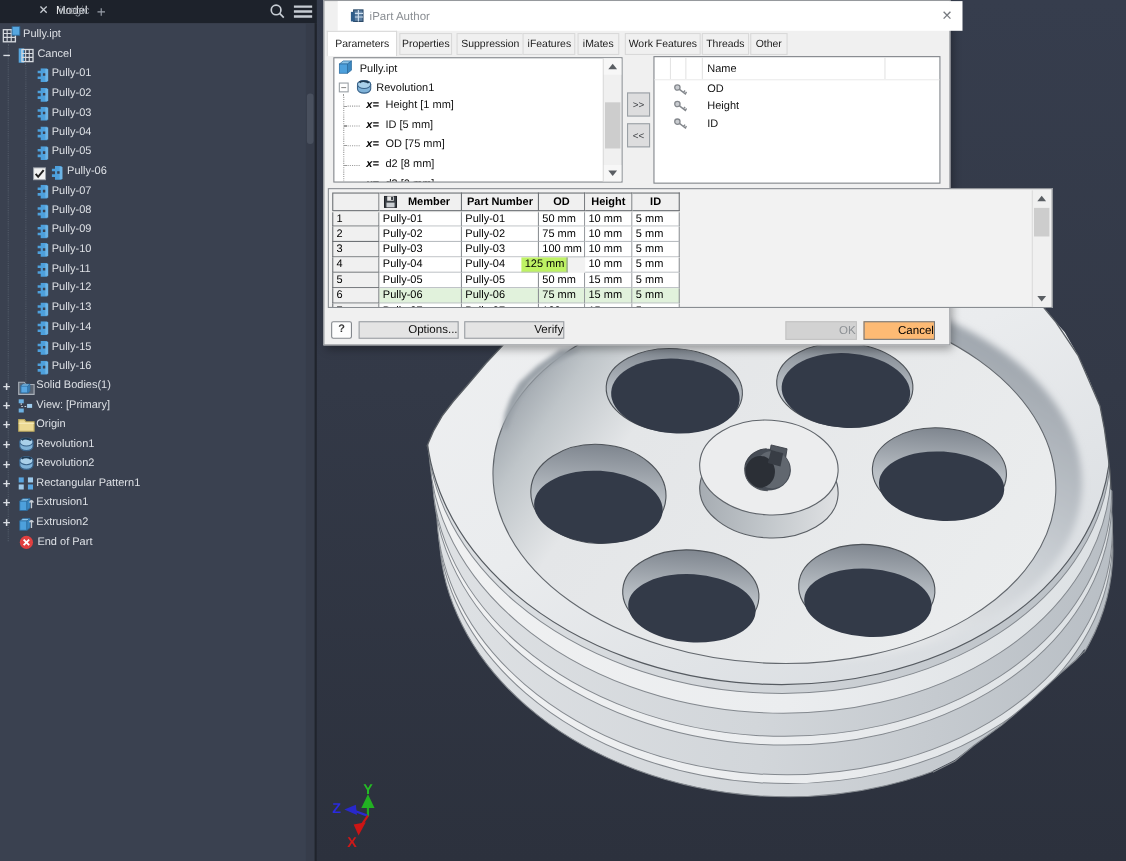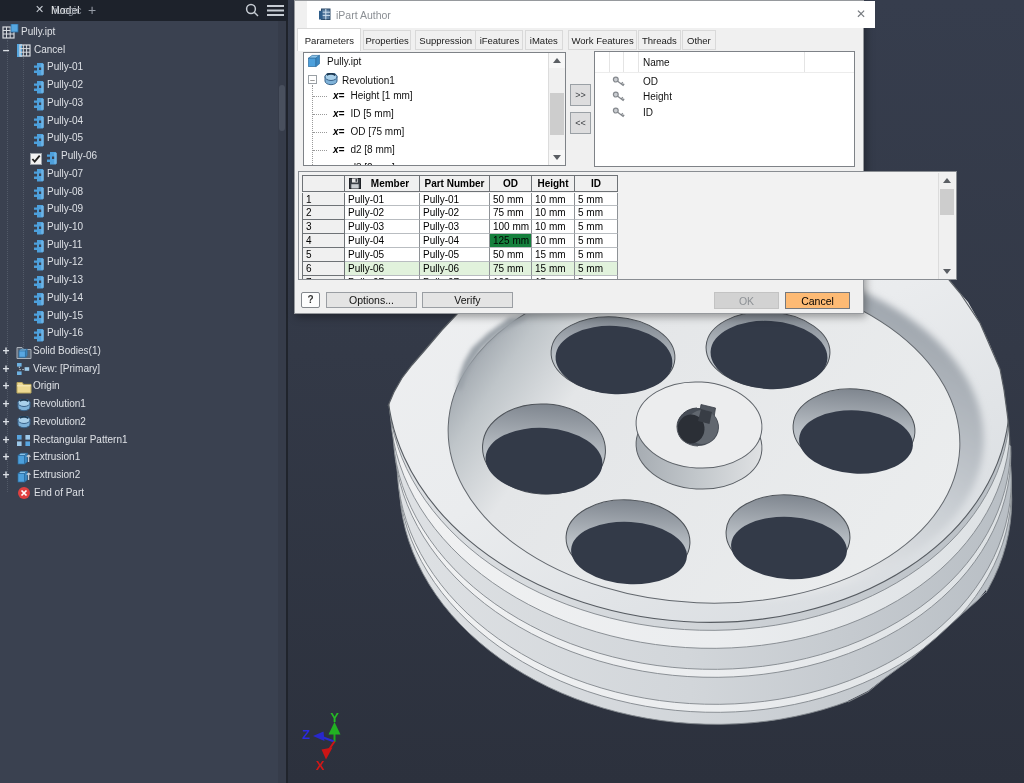--- a/index.html
+++ b/index.html
@@ -42,21 +42,21 @@
 #dlist .hl { position:absolute; left:0; top:20px; width:100%; border-top:1px solid #ececec; }
 #dlist .krow { position:absolute; left:17px; font-size:10px; color:#111; }
 #dlist .krow .kt { position:absolute; left:31px; top:0px; }
 #dtable { position:absolute; left:3px; top:170px; width:659px; height:109px; background:#f2f2f2; border:1px solid #898d92; overflow:hidden; }
 #thead { position:absolute; left:3px; top:3px; height:17px; }
 #thead .hc { position:absolute; top:0; height:17px; background:#f0f0f0; border:1px solid #6e7276; border-left:none; font-size:10px; font-weight:bold; text-align:center; line-height:16px; color:#000; white-space:nowrap; }
 .trow { position:absolute; left:3px; height:13.86px; }
 .trow .tc { position:absolute; top:0; height:13.86px; background:#fff; border-right:1px solid #8e9296; border-bottom:1px solid #b9bdc1; font-size:10px; color:#000; padding-left:3px; line-height:13px; white-space:nowrap; overflow:hidden; }
 .trow .num { left:0; width:43px; background:#f0f0f0; border:1px solid #6e7276; border-top:none; font-size:10px; }
 #ttsb { position:absolute; right:1px; top:1px; width:17px; height:106px; background:#f0f0f0; border-left:1px solid #dcdcdc; }
-.dbtn { position:absolute; background:#e4e4e4; border:1px solid #9a9ea3; font-size:10.5px; color:#111; text-align:center; }
+.dbtn { position:absolute; background:#e4e4e4; border:1px solid #9a9ea3; font-size:10.5px; color:#111; text-align:right; }
 #btnok { background:#d2d2d2; border:1px solid #c3c3c3; color:#8e9296; }
 #btncancel { background:#fdba74; border:1px solid #75797e; color:#000; }
 #helpb { position:absolute; left:6px; top:291px; width:19px; height:16px; background:#fdfdfd; border:1px solid #83878c; border-radius:2px; font-size:10px; font-weight:bold; text-align:center; line-height:14px; color:#333; }
 </style></head>
 <body>
 <div id="root">
   <div id="vp">
     <svg class="scene" width="736" height="783" viewBox="288 0 1024 783" preserveAspectRatio="xMinYMin slice">
       <defs>
         <linearGradient id="bgG" gradientUnits="userSpaceOnUse" x1="0" y1="0" x2="0" y2="783">
@@ -464,21 +464,21 @@
           <div class="tc" style="left:43px;width:75px;background:#fff">Pully-03</div>
           <div class="tc" style="left:118px;width:70px;background:#fff">Pully-03</div>
           <div class="tc" style="left:188px;width:42px;background:#fff">100 mm</div>
           <div class="tc" style="left:230px;width:43px;background:#fff">10 mm</div>
           <div class="tc" style="left:273px;width:43px;background:#fff">5 mm</div>
         </div>
 <div class="trow" style="top:62.18px">
           <div class="tc num">4</div>
           <div class="tc" style="left:43px;width:75px;background:#fff">Pully-04</div>
           <div class="tc" style="left:118px;width:70px;background:#fff">Pully-04</div>
-          <div class="tc" style="left:188px;width:42px;background:#15803d">125 mm</div>
+          <div class="tc" style="left:172px;width:42px;background:#bef264">125 mm</div>
           <div class="tc" style="left:230px;width:43px;background:#fff">10 mm</div>
           <div class="tc" style="left:273px;width:43px;background:#fff">5 mm</div>
         </div>
 <div class="trow" style="top:76.04px">
           <div class="tc num">5</div>
           <div class="tc" style="left:43px;width:75px;background:#fff">Pully-05</div>
           <div class="tc" style="left:118px;width:70px;background:#fff">Pully-05</div>
           <div class="tc" style="left:188px;width:42px;background:#fff">50 mm</div>
           <div class="tc" style="left:230px;width:43px;background:#fff">15 mm</div>
           <div class="tc" style="left:273px;width:43px;background:#fff">5 mm</div>

